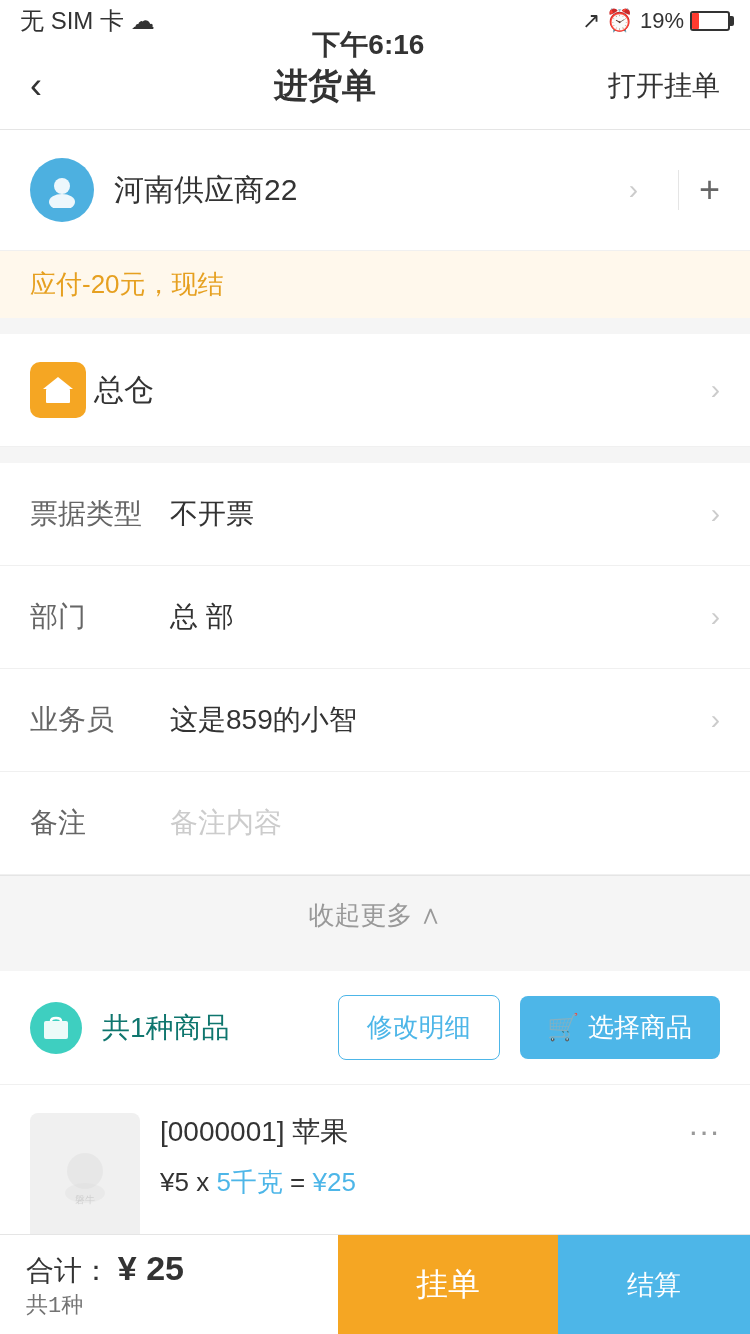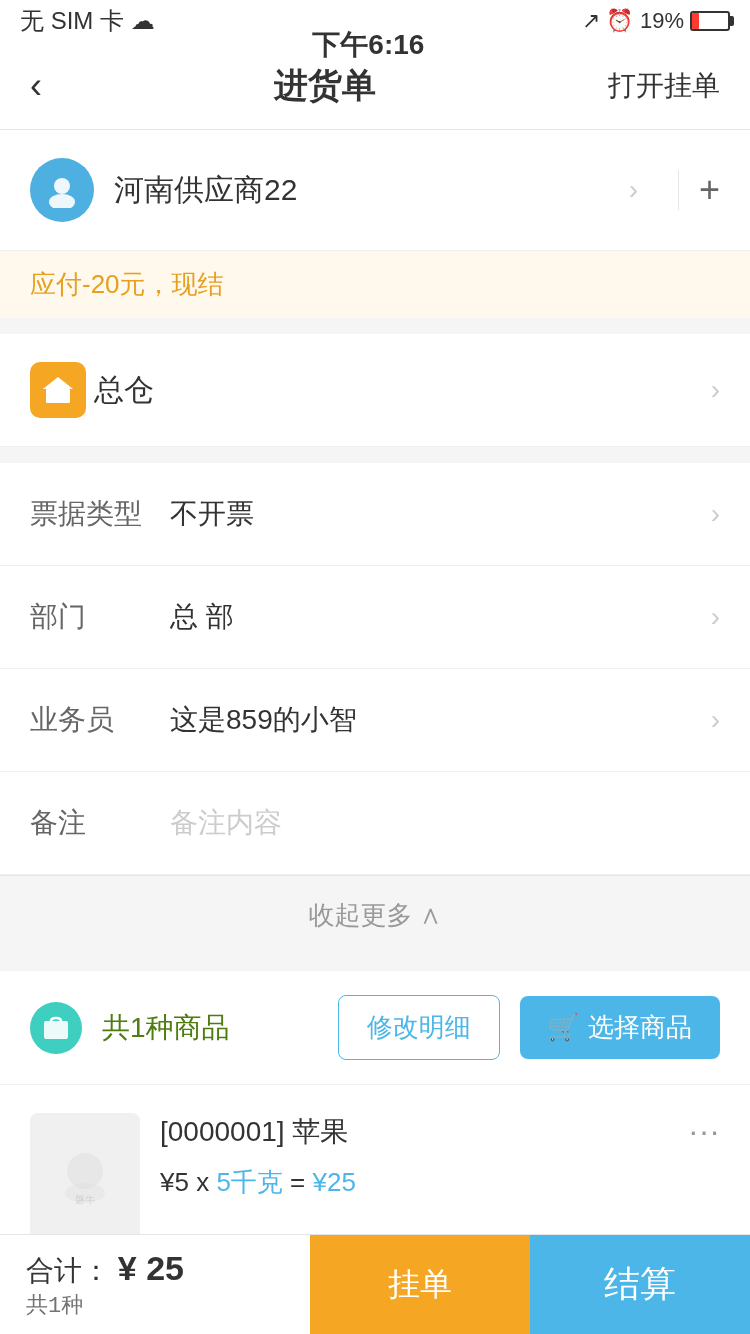--- a/index.html
+++ b/index.html
@@ -146,21 +146,21 @@
       align-items: center;
       padding: 24px 30px;
       gap: 20px;
       border-bottom: 1px solid #f0f0f0;
     }
     .products-icon {
       width: 52px; height: 52px; border-radius: 50%; background: #3ecfc0;
       display: flex; align-items: center; justify-content: center;
       color: #fff; font-size: 24px; flex-shrink: 0;
     }
-    .products-count { flex: 1; font-size: 28px; color: #4d7c0f; }
+    .products-count { flex: 1; font-size: 28px; color: #0f766e; }
     .btn-outline {
       border: 1.5px solid #4db6e8; border-radius: 8px;
       padding: 14px 28px; font-size: 26px; color: #4db6e8;
       background: #fff; cursor: pointer;
     }
     .btn-primary {
       border-radius: 8px; padding: 14px 28px; font-size: 26px;
       background: #4db6e8; color: #fff; border: none; cursor: pointer;
       display: flex; align-items: center; gap: 8px;
     }
@@ -199,22 +199,22 @@
     }
     .footer-total {
       flex: 1; display: flex; flex-direction: column; justify-content: center;
       padding: 0 26px;
     }
     .footer-hang {
       width: 220px; background: #f5a623; display: flex; align-items: center;
       justify-content: center; font-size: 32px; color: #fff; cursor: pointer;
     }
     .footer-checkout {
-      width: 220px; background: #4db6e8; display: flex; align-items: center;
-      justify-content: center; font-size: 36px; color: #fff; cursor: pointer;
+      width: 192px; background: #4db6e8; display: flex; align-items: center;
+      justify-content: center; font-size: 27px; color: #fff; cursor: pointer;
     }
 
     
     .page-spacer { height: 116px; }
   </style>
 </head>
 <body>
 
 <div class="status-bar">
   <div class="status-left">

